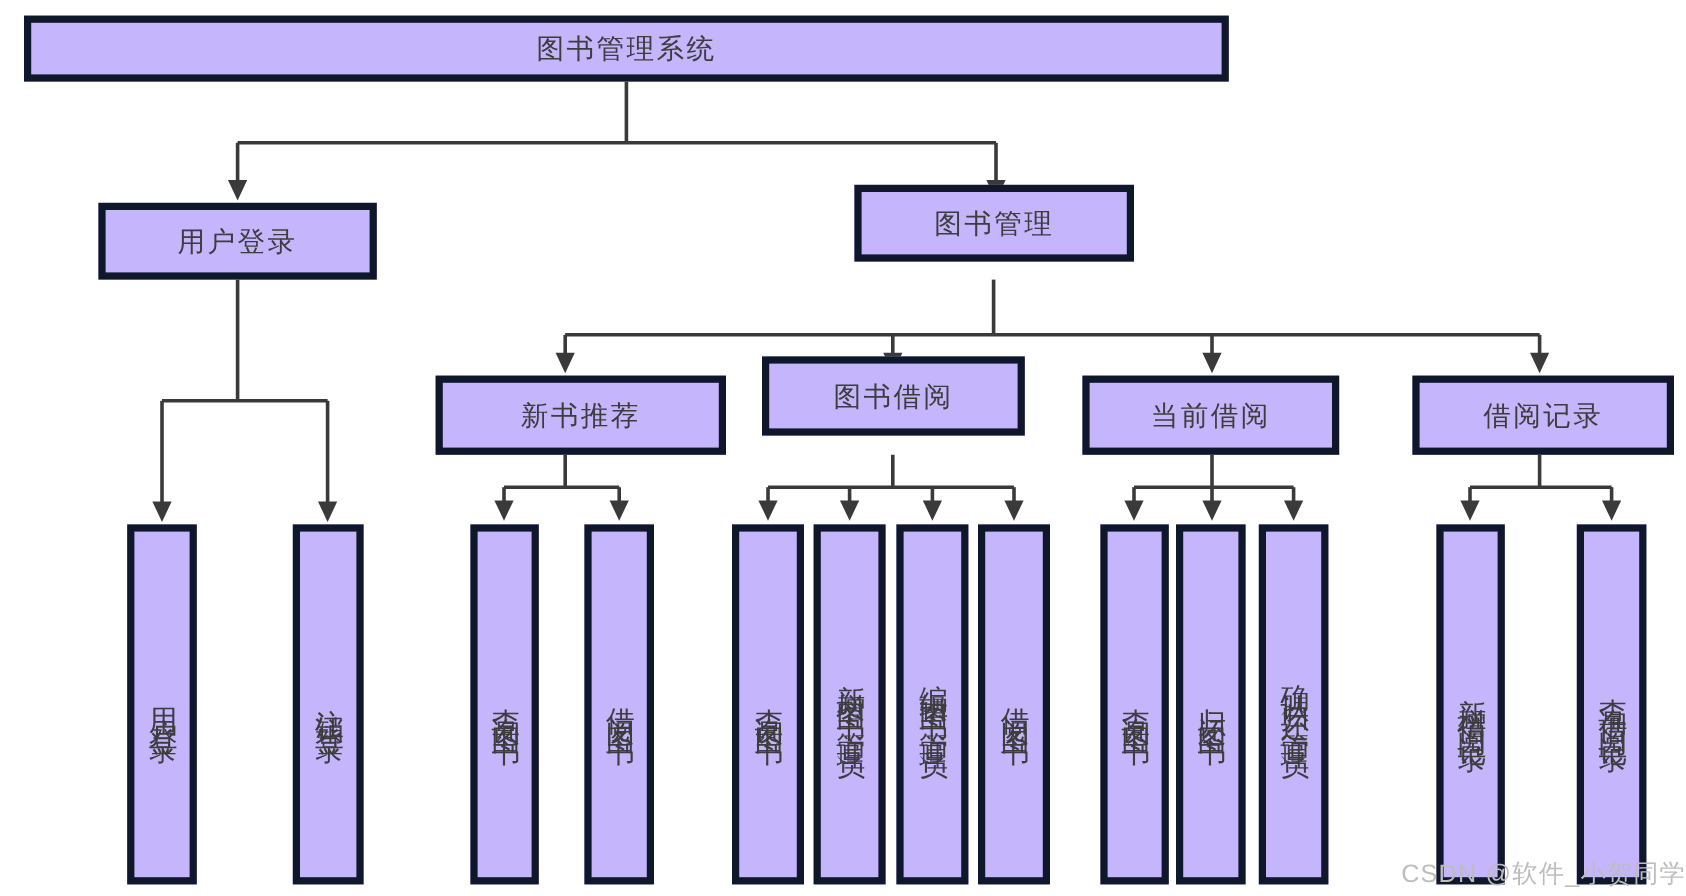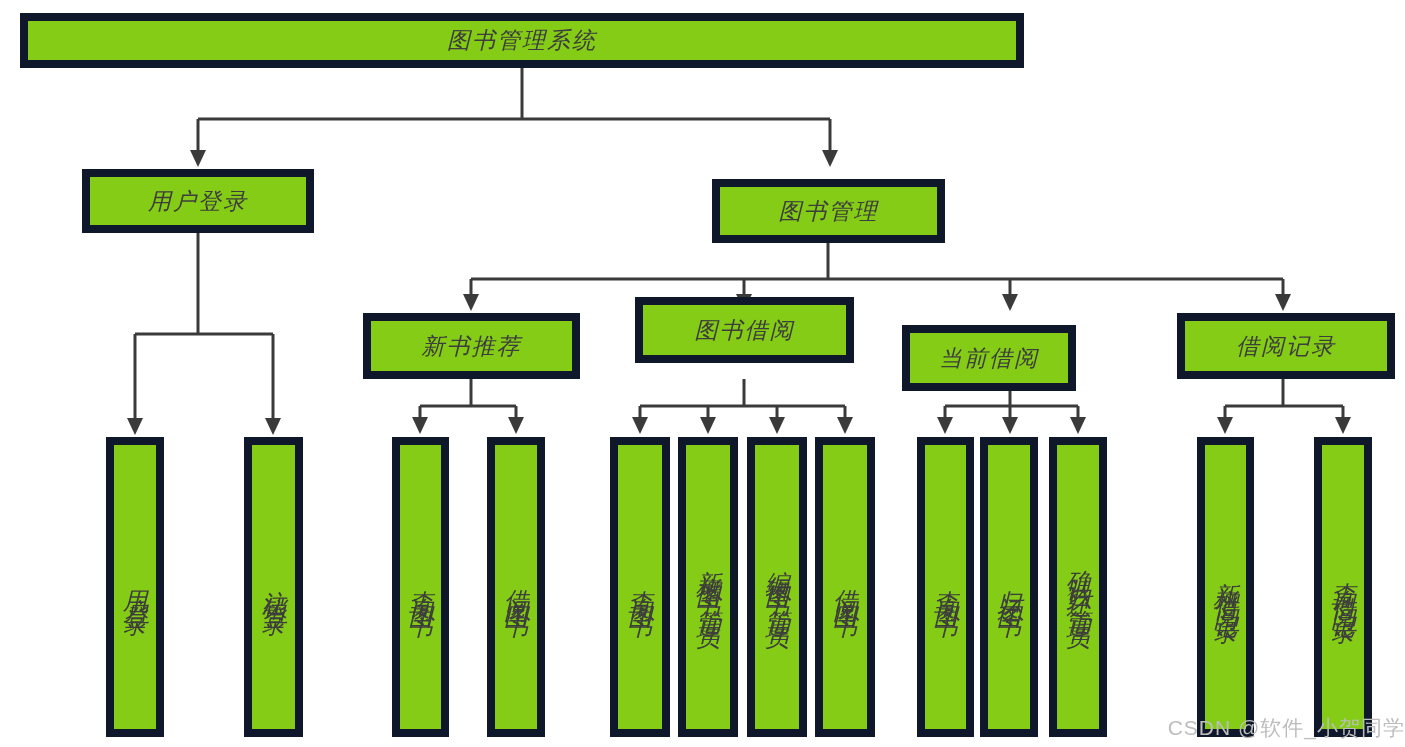--- a/index.html
+++ b/index.html
@@ -6,27 +6,26 @@
   #canvas{
     position:relative;
     width:1405px;height:747px;
     background:#ffffff;
     font-family:"Liberation Sans","DejaVu Sans",sans-serif;
     overflow:hidden;
   }
   #connectors{position:absolute;left:0;top:0;z-index:1;}
   .box{
     position:absolute;
-    background:#84cc16;
-    border:8px solid #0f172a;
+    background:#c4b5fd;
+    border:6px solid #0f172a;
     box-sizing:border-box;
     display:flex;align-items:center;justify-content:center;
     z-index:2;
     color:#3d3d3d;
-    font-style:italic;
   }
   .box.h span{
     font-size:23px;
     letter-spacing:2px;
     color:#3d3d3d;
     white-space:nowrap;
   }
   .box.v .vtext{
     writing-mode:vertical-rl;
     text-orientation:mixed;
@@ -112,31 +111,31 @@
     <polygon points="1335,417 1351,417 1343,434" fill="#3a3a3a" stroke="none"></polygon>
   </svg>
 
   <div class="box h" style="left:20px;top:13px;width:1004px;height:55px">
     <span>图书管理系统</span>
   </div>
 
   <div class="box h" style="left:82px;top:169px;width:232px;height:64px">
     <span>用户登录</span>
   </div>
-  <div class="box h" style="left:712px;top:179px;width:233px;height:64px">
+  <div class="box h" style="left:712px;top:154px;width:233px;height:64px">
     <span>图书管理</span>
   </div>
 
-  <div class="box h" style="left:363px;top:313px;width:217px;height:66px">
+  <div class="box h" style="left:363px;top:313px;width:242px;height:66px">
     <span>新书推荐</span>
   </div>
   <div class="box h" style="left:635px;top:297px;width:219px;height:66px">
     <span>图书借阅</span>
   </div>
-  <div class="box h" style="left:902px;top:325px;width:174px;height:66px">
+  <div class="box h" style="left:902px;top:313px;width:214px;height:66px">
     <span>当前借阅</span>
   </div>
   <div class="box h" style="left:1177px;top:313px;width:218px;height:66px">
     <span>借阅记录</span>
   </div>
 
   <div class="box v" style="left:106px;top:437px;width:58px;height:300px">
     <span class="vtext">用户登录</span>
   </div>
   <div class="box v" style="left:244px;top:437px;width:59px;height:300px">

